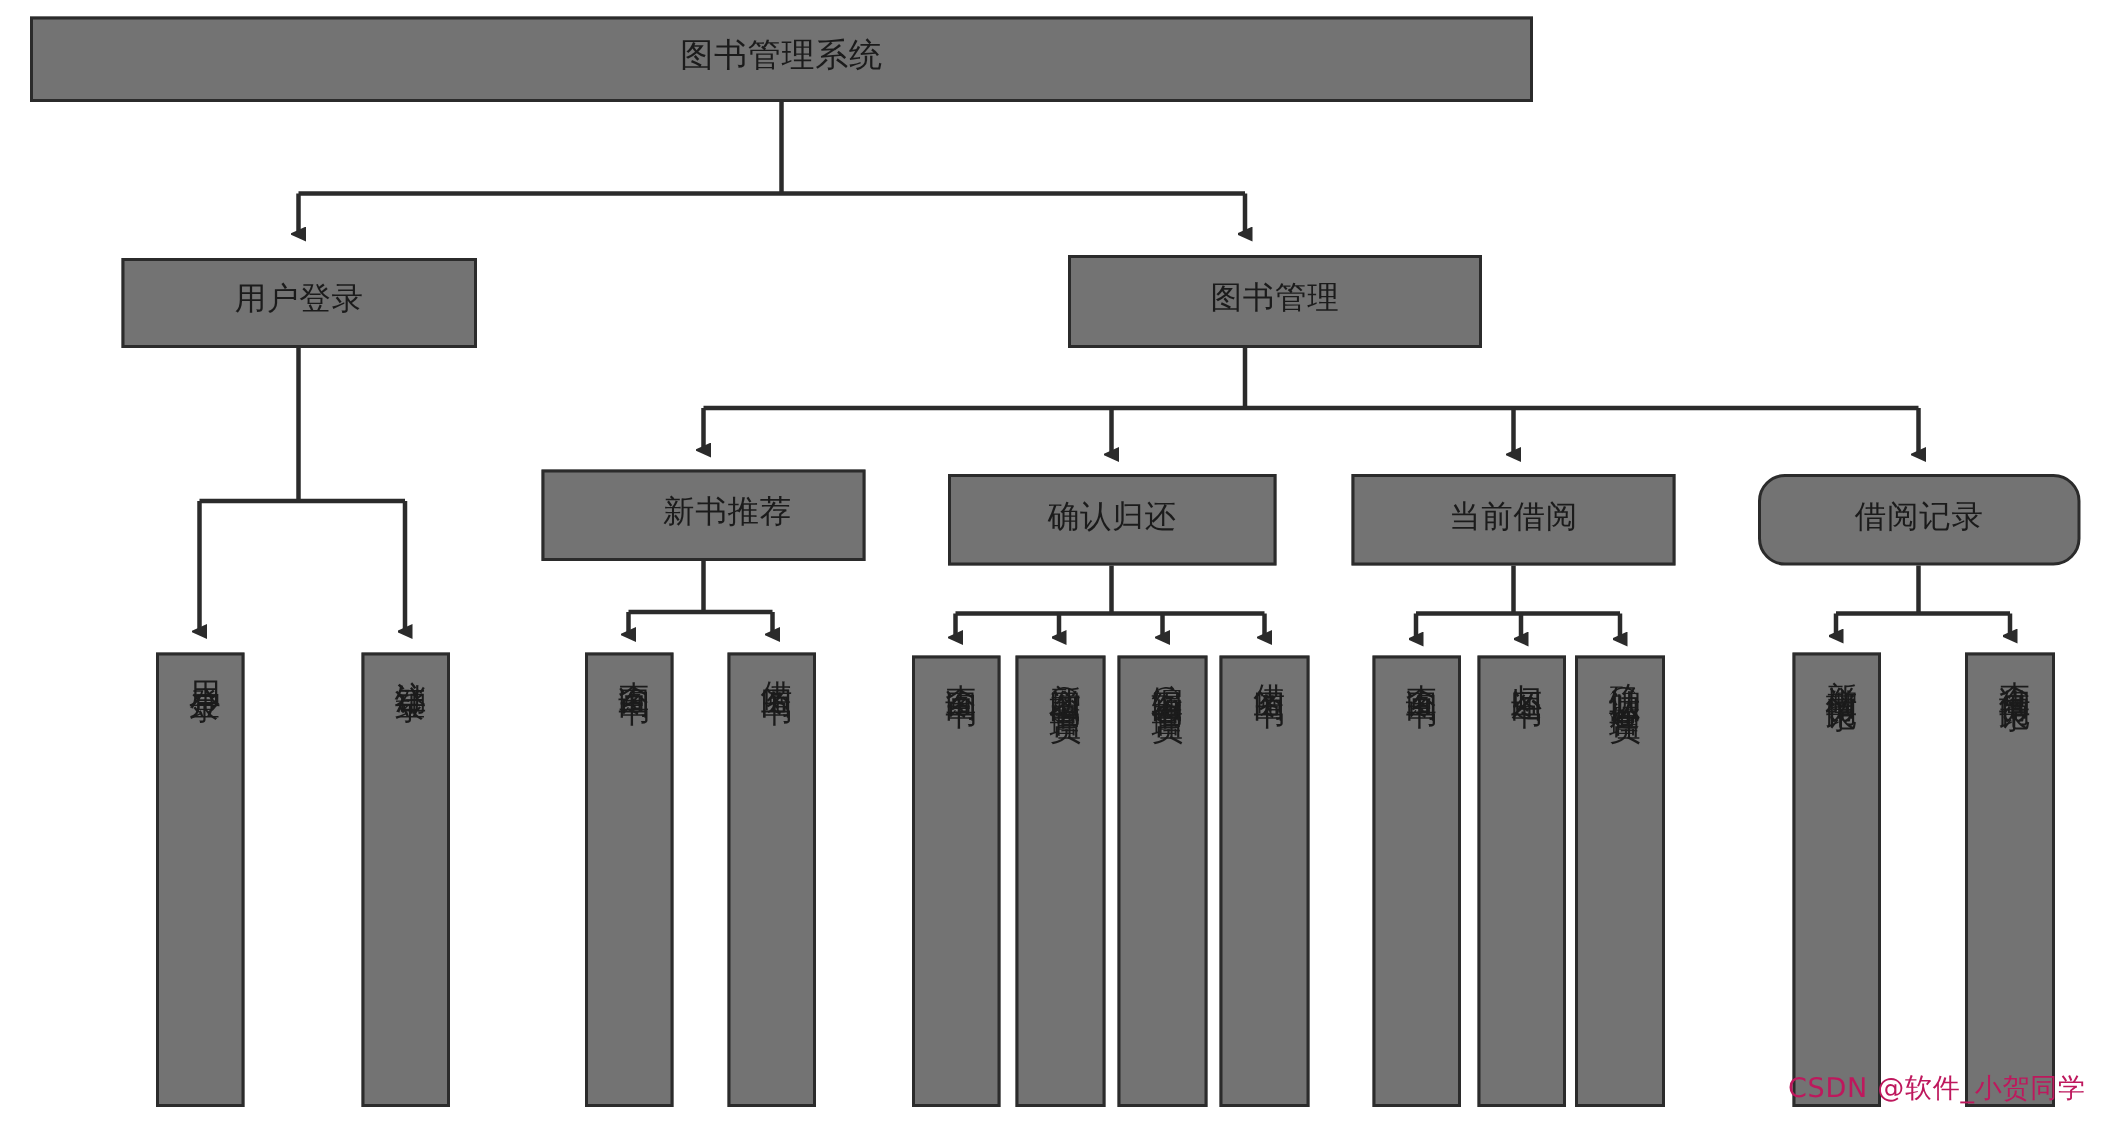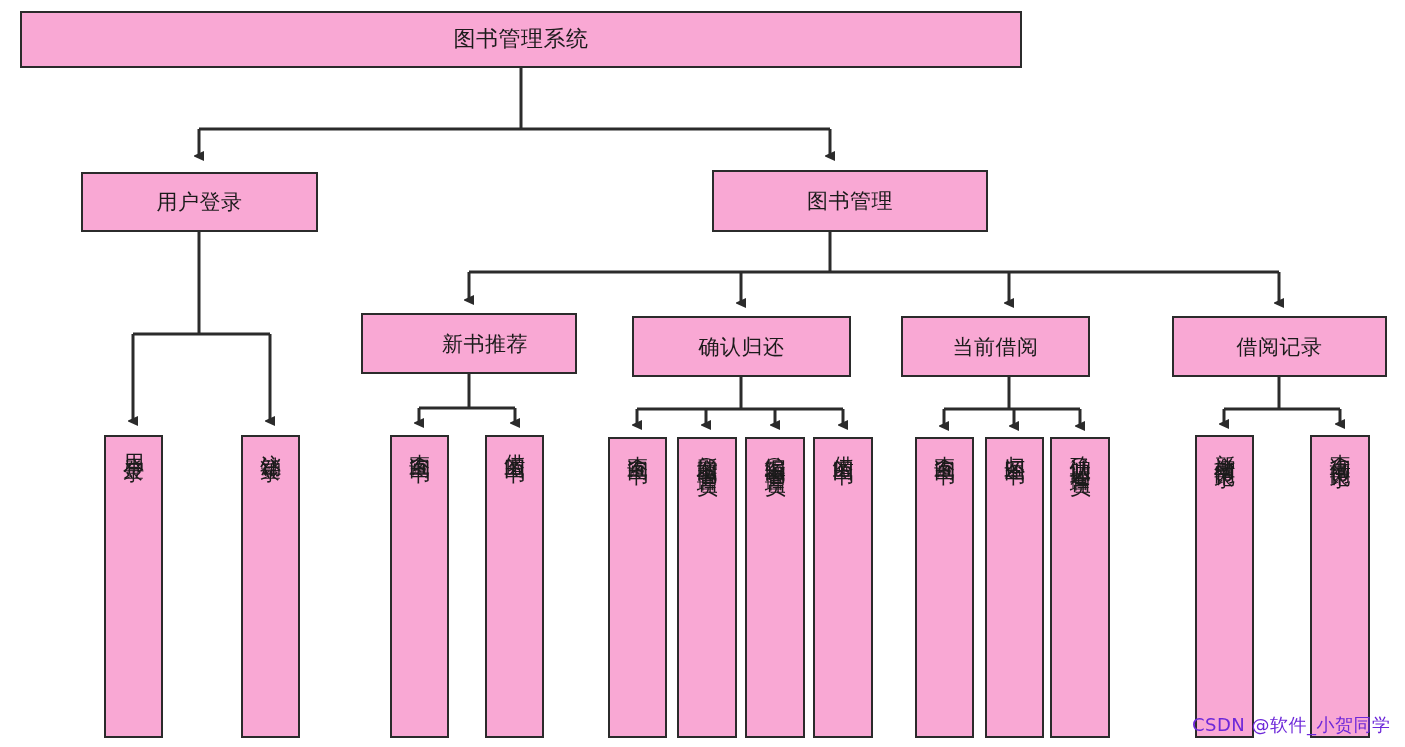--- a/index.html
+++ b/index.html
@@ -22,26 +22,26 @@
     position: absolute;
     left: 0;
     top: 0;
     width: 1405px;
     height: 747px;
   }
   .node {
     position: absolute;
     box-sizing: border-box;
     border: 2.5px solid #2b2b2b;
-    background: #f9a8d4;
+    background: #737373;
     display: flex;
     align-items: center;
     justify-content: center;
     color: #1b1b1b;
-    font-family: Liberation Sans, sans-serif;
+    font-family: Liberation Mono, monospace;
   }
   .node.horiz {
     font-size: 21px;
     letter-spacing: 0.5px;
     line-height: 1.2;
   }
   .node.root {
     font-size: 22px;
   }
   .node.vert {
@@ -55,21 +55,21 @@
     font-size: 21px;
     line-height: 1.35;
     letter-spacing: 3px;
     white-space: nowrap;
     text-align: center;
     color: #1b1b1b;
   }
   .watermark {
     position: absolute;
     font-size: 18px;
-    color: #6d28d9;
+    color: #be185d;
     font-family: "DejaVu Sans", "Liberation Sans", sans-serif;
     white-space: nowrap;
     letter-spacing: 0.5px;
     pointer-events: none;
   }
 </style>
 </head>
 <body>
 
 <div id="canvas">
@@ -137,25 +137,25 @@
   </div>
 
   <div class="node horiz" style="left:361px; top:313px; width:216px; height:61px;padding-left:32px;">
     <span>新书推荐</span>
   </div>
 
   <div class="node horiz" style="left:632px; top:316px; width:219px; height:61px;">
     <span>确认归还</span>
   </div>
 
-  <div class="node horiz" style="left:901px; top:316px; width:189px; height:61px;">
+  <div class="node horiz" style="left:901px; top:316px; width:216px; height:61px;">
     <span>当前借阅</span>
   </div>
 
-  <div class="node horiz" style="left:1172px; top:316px; width:215px; height:61px;">
+  <div class="node horiz" style="left:1172px; top:316px; width:215px; height:61px;border-radius:18px;">
     <span>借阅记录</span>
   </div>
 
   <div class="node vert" style="left:104px; top:435px; width:59px; height:303px;">
     <span class="vert-text">用户登录</span>
   </div>
   <div class="node vert" style="left:241px; top:435px; width:59px; height:303px;">
     <span class="vert-text">注销登录</span>
   </div>
 

